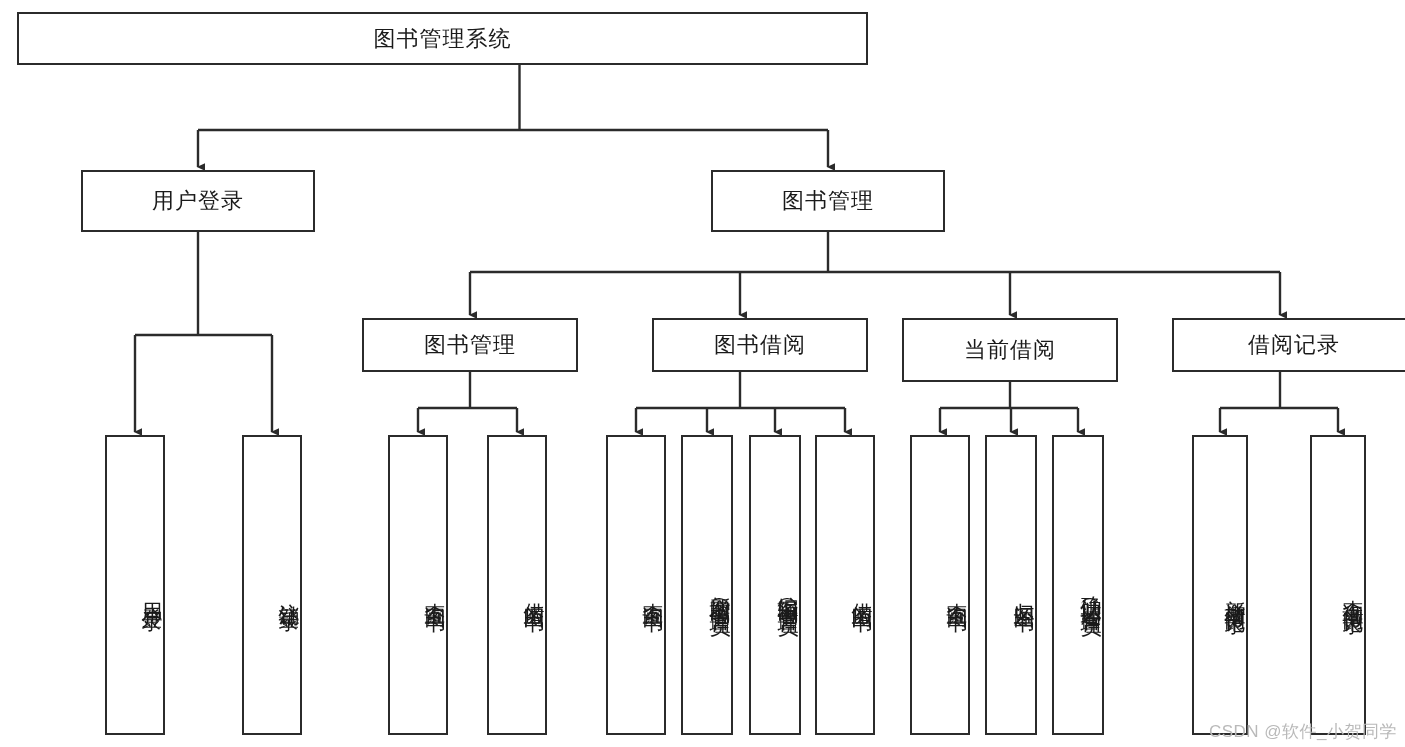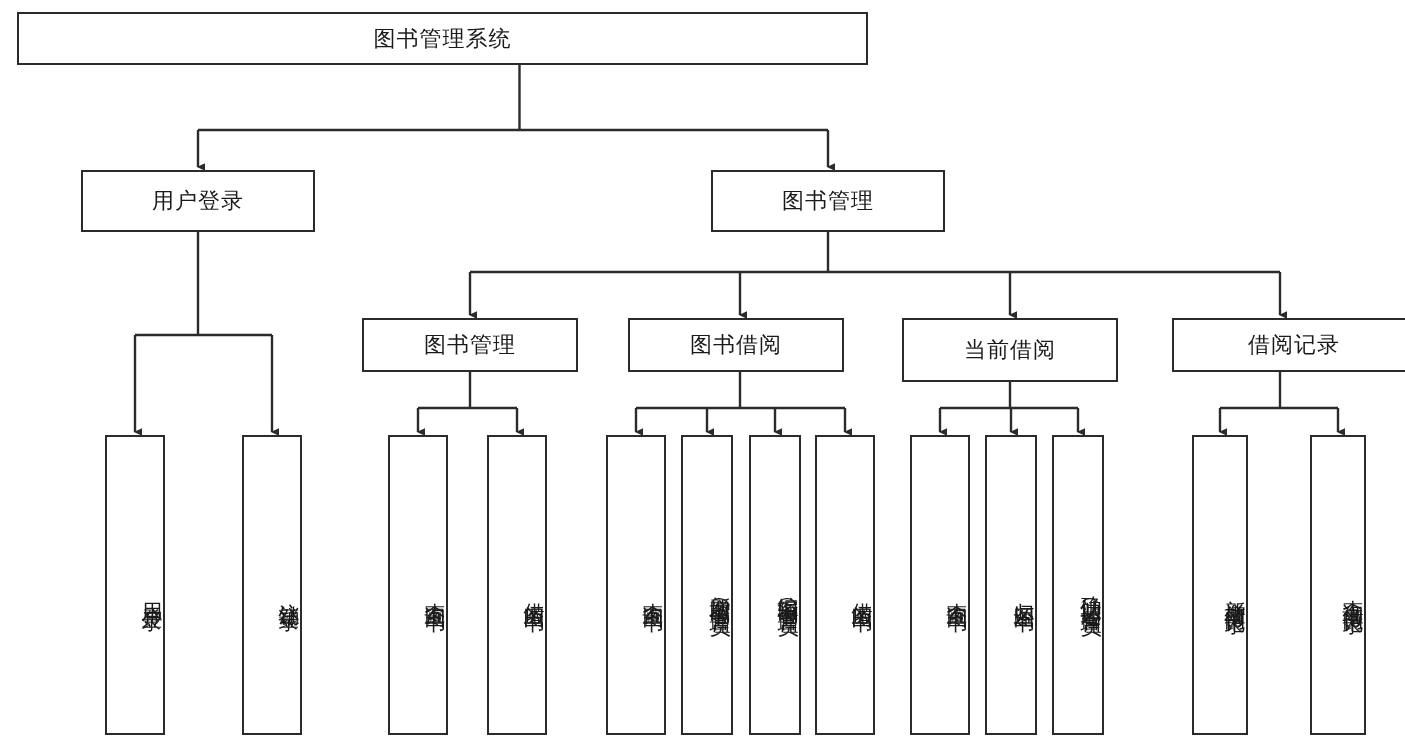--- a/index.html
+++ b/index.html
@@ -136,21 +136,21 @@
       </div>
       <div class="node branch-node" style="left: 362px; top: 318px; width: 216px; height: 54px;">
         <span class="node-label">图书管理</span>
       </div>
       <div class="node leaf-node" style="left: 388px; top: 435px; width: 60px; height: 300px;">
         <span class="node-label">查询图书</span>
       </div>
       <div class="node leaf-node" style="left: 487px; top: 435px; width: 60px; height: 300px;">
         <span class="node-label">借阅图书</span>
       </div>
-      <div class="node branch-node" style="left: 628px; top: 318px; width: 216px; height: 54px;">
+      <div class="node branch-node" style="left: 652px; top: 318px; width: 216px; height: 54px;">
         <span class="node-label">图书借阅</span>
       </div>
       <div class="node leaf-node" style="left: 606px; top: 435px; width: 60px; height: 300px;">
         <span class="node-label">查询图书</span>
       </div>
       <div class="node leaf-node" style="left: 681px; top: 435px; width: 52px; height: 300px;">
         <span class="node-label">新增图书（管理员）</span>
       </div>
       <div class="node leaf-node" style="left: 749px; top: 435px; width: 52px; height: 300px;">
         <span class="node-label">编辑图书（管理员）</span>
@@ -174,13 +174,14 @@
         <span class="node-label">借阅记录</span>
       </div>
       <div class="node leaf-node" style="left: 1192px; top: 435px; width: 56px; height: 300px;">
         <span class="node-label">新增借阅记录</span>
       </div>
       <div class="node leaf-node" style="left: 1310px; top: 435px; width: 56px; height: 300px;">
         <span class="node-label">查询借阅记录</span>
       </div>
     </div>
 
+  <div id="watermark">CSDN @软件_小贺同学</div>
 </div>
 
 </body></html>

